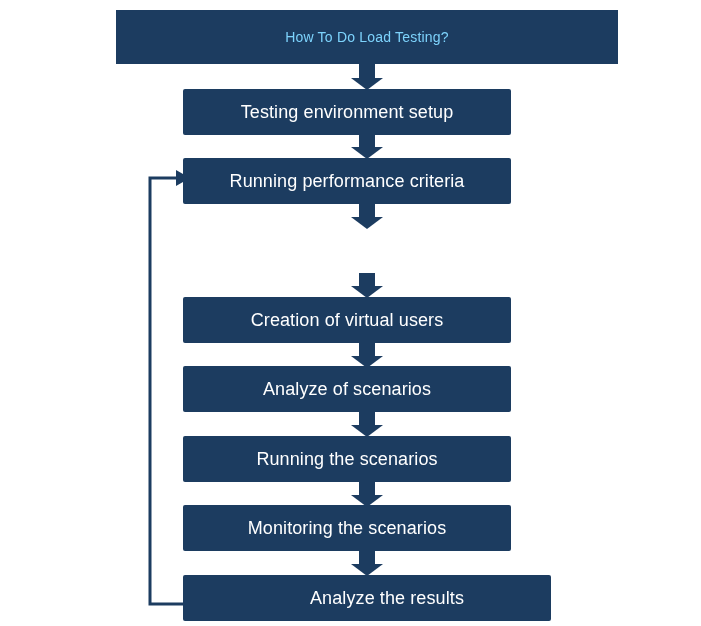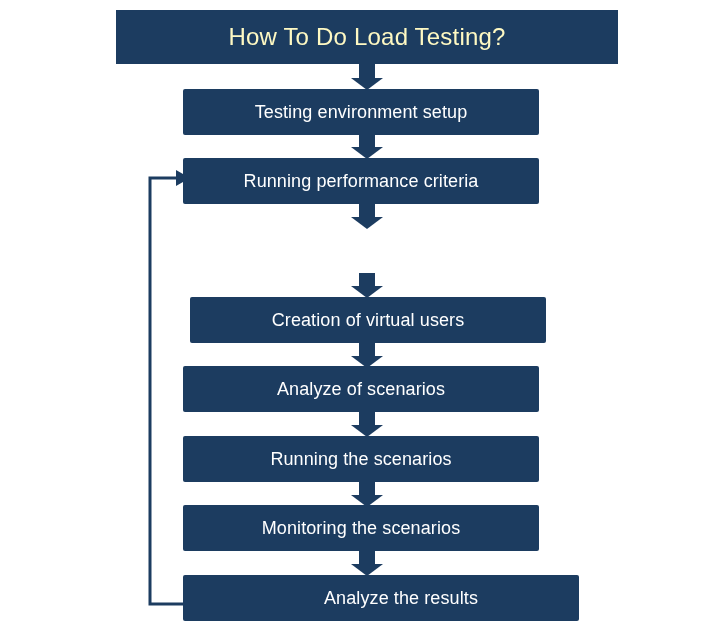--- a/index.html
+++ b/index.html
@@ -21,31 +21,31 @@
     width: 701px;
     height: 626px;
   }
   .title-box {
     position: absolute;
     left: 116px;
     top: 10px;
     width: 502px;
     height: 54px;
     background: #1c3c60;
-    color: #fef9c3;
+    color: #7dd3fc;
     display: flex;
     align-items: center;
     justify-content: center;
-    font-size: 24px;
+    font-size: 14px;
     letter-spacing: 0.2px;
   }
   .step-box {
     position: absolute;
     left: 183px;
-    width: 356px;
+    width: 328px;
     height: 46px;
     background: #1c3c60;
     color: #ffffff;
     display: flex;
     align-items: center;
     justify-content: center;
     font-size: 18px;
     letter-spacing: 0.1px;
     border-radius: 2px;
   }
@@ -95,19 +95,19 @@
     <g>
       <path d="M 183 604 L 150 604 L 150 178 L 176 178" fill="none" stroke="#1c3c60" stroke-width="3"></path>
       <polygon points="176,170 190,178 176,186" fill="#1c3c60"></polygon>
     </g>
   </svg>
 
   <div class="title-box">How To Do Load Testing?</div>
 
   <div class="step-box" style="top:89px;">Testing environment setup</div>
   <div class="step-box" style="top:158px;">Running performance criteria</div>
-  <div class="step-box" style="top:297px;margin-left:7px;">Creation of virtual users</div>
+  <div class="step-box" style="top:297px;">Creation of virtual users</div>
   <div class="step-box" style="top:366px;">Analyze of scenarios</div>
   <div class="step-box" style="top:436px;text-align:right;">Running the scenarios</div>
   <div class="step-box" style="top:505px;text-align:center;">Monitoring the scenarios</div>
   <div class="step-box" style="top:575px;padding-left:40px;">Analyze the results</div>
 
 </div>
 
 </body></html>

